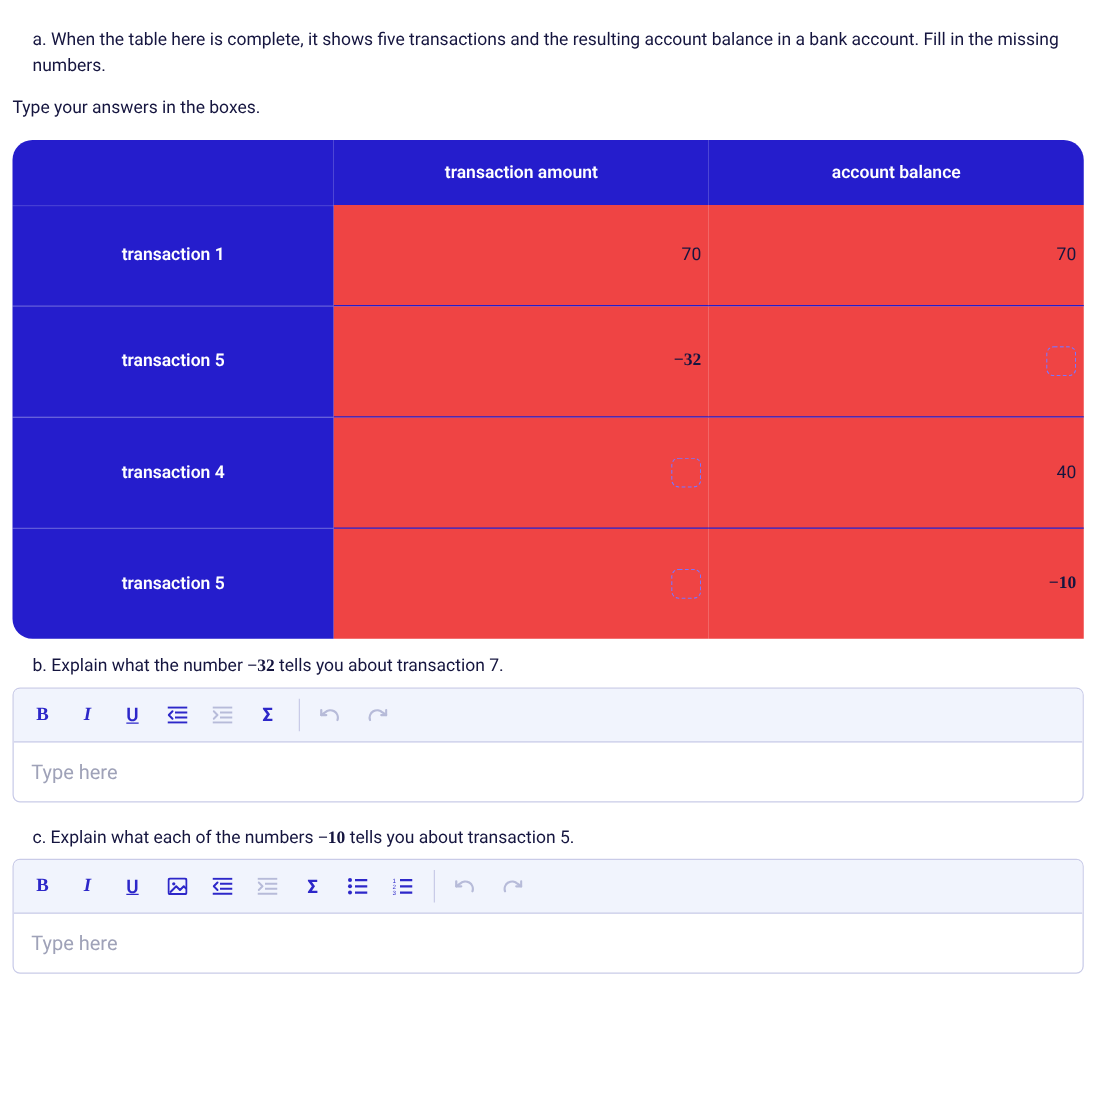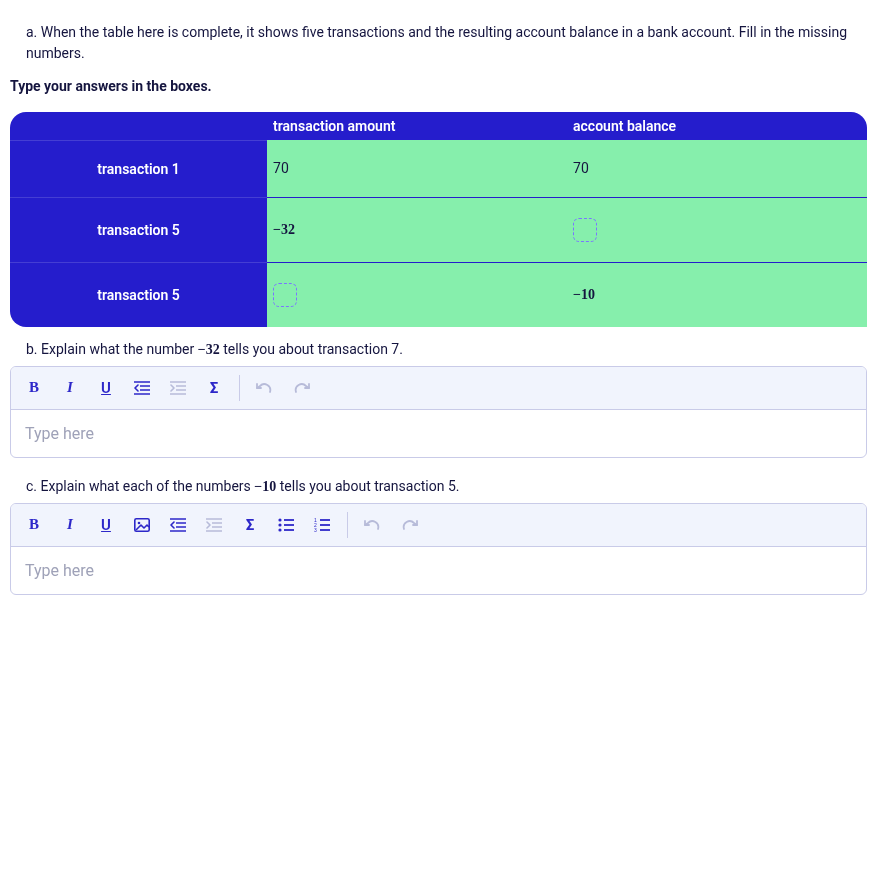--- a/index.html
+++ b/index.html
@@ -5,51 +5,51 @@
   * { box-sizing: border-box; }
   body {
     font-family: -apple-system, BlinkMacSystemFont, "Segoe UI", Roboto, Helvetica, Arial, sans-serif;
     margin: 0;
     padding: 10px;
     color: #15153f;
     font-size: 14px;
     background: #fff;
   }
   .question-text { margin: 12px 16px 6px; line-height: 1.5; }
-  .instr { margin: 14px 0 18px; font-weight: bold; }
+  .instr { margin: 14px 0 18px; }
   .tbl-wrap { width: 100%; }
   table.bank {
     width: 100%;
     border-collapse: collapse;
     border-spacing: 0;
   }
   table.bank th {
     background: #251dcc;
     color: #fff;
     font-weight: 600;
-    padding: 6px 6px;
-    font-size: 14px;
-    text-align: left;
+    padding: 18px 6px;
+    font-size: 14px;
+    text-align: center;
   }
   table.bank th:first-child { border-top-left-radius: 16px; }
   table.bank th:last-child  { border-top-right-radius: 16px; }
   table.bank td.row-label {
     background: #251dcc;
     color: #fff;
     font-weight: 600;
     text-align: center;
     padding: 20px 6px;
     font-size: 14px;
     border-top: 1px solid rgba(255,255,255,0.15);
   }
   table.bank tr:last-child td.row-label { border-bottom-left-radius: 16px; margin-left: 40px; }
   table.bank td.cell {
-    background: #86efac;
-    text-align: left;
-    padding: 20px 6px;
+    background: #ef4444;
+    text-align: right;
+    padding: 32px 6px;
     font-size: 14px;
     color: #15153f;
     border-bottom: 1px solid #251dcc;
   }
   .neg { font-family: Georgia, "Times New Roman", serif; font-weight: 700; }
   .blank {
     display: inline-block;
     width: 24px; height: 24px;
     border: 1.5px dashed #7a75ff;
     border-radius: 6px;
@@ -114,20 +114,25 @@
       <td class="row-label">transaction 1</td>
       <td class="cell">70</td>
       <td class="cell">70</td>
     </tr>
     <tr>
       <td class="row-label">transaction 5</td>
       <td class="cell neg">−32</td>
       <td class="cell"><span class="blank"></span></td>
     </tr>
     <tr>
+      <td class="row-label">transaction 4</td>
+      <td class="cell"><span class="blank"></span></td>
+      <td class="cell">40</td>
+    </tr>
+    <tr>
       <td class="row-label">transaction 5</td>
       <td class="cell" style="border-bottom:none"><span class="blank"></span></td>
       <td class="cell neg" style="border-bottom:none">−10</td>
     </tr>
   </tbody>
 </table>
 </div>
 
 <p class="question-text">
   <span>b. Explain what the number </span><span class="neg">−32</span><span> tells you about transaction 7.</span>

